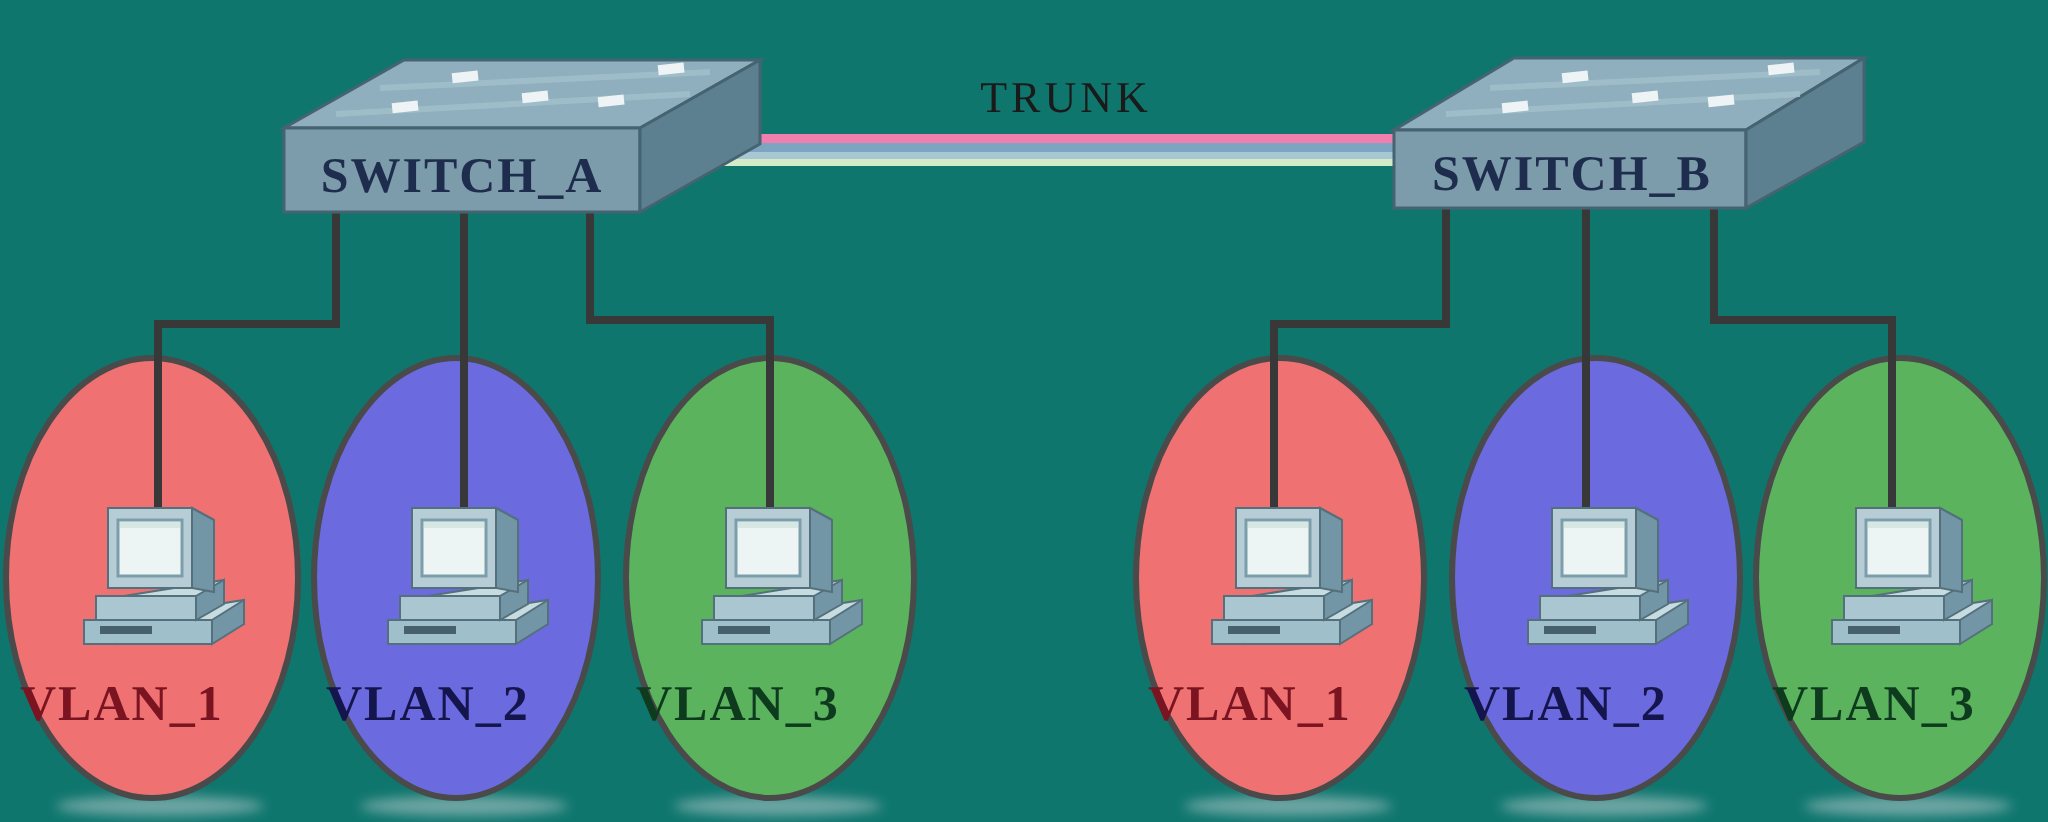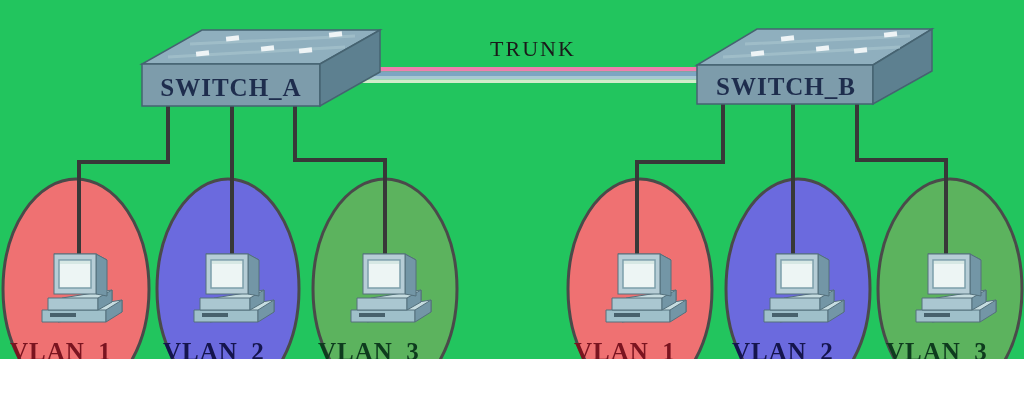--- a/index.html
+++ b/index.html
@@ -1,19 +1,19 @@
 <!DOCTYPE html>
 <html><head>
 <meta charset="utf-8">
 <style>
   html,body{margin:0;padding:0;background:#ffffff;}
   .stage{
     position:relative;
-    width:1024px;height:359px;
-    background:#22c55e;
+    width:1024px;height:411px;
+    background:#0f766e;
     font-family:"Liberation Serif", serif;
     overflow:hidden;
   }
   svg{display:block;}
   text{font-family:"Liberation Serif", serif;}
   .switch-label{font-weight:bold;font-size:25px;letter-spacing:1px;}
   .vlan-label{font-weight:bold;font-size:25px;letter-spacing:1px;}
   .trunk-label{font-size:22px;letter-spacing:2px;font-weight:500;}
 </style>
 </head>

